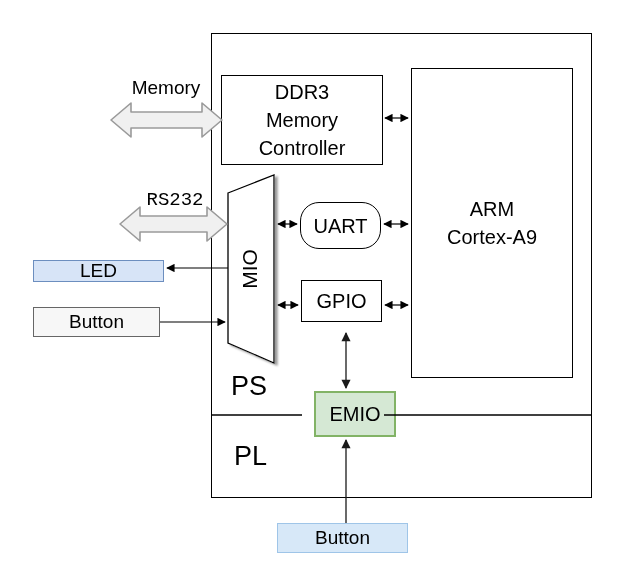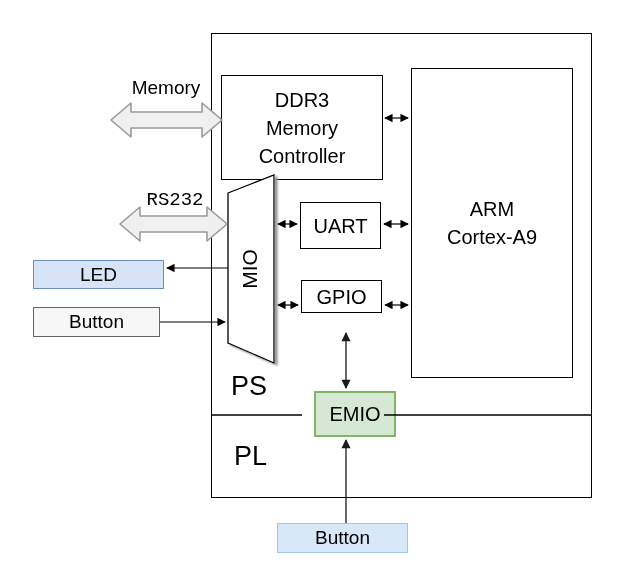--- a/index.html
+++ b/index.html
@@ -11,31 +11,31 @@
   .block{
     border:1.5px solid #000;background:#fff;
     display:flex;align-items:center;justify-content:center;
     text-align:center;font-size:20px;line-height:28px;white-space:pre-line;
     z-index:2;
   }
   .outer{
     left:211px;top:33px;width:381px;height:465px;
     border:1.5px solid #000;background:#fff;z-index:1;
   }
-  .ddr3{left:221px;top:75px;width:162px;height:105px;}
+  .ddr3{left:221px;top:75px;width:162px;height:90px;}
   .arm{left:411px;top:68px;width:162px;height:310px;}
-  .uart{left:300px;top:202px;width:81px;height:47px;}
-  .gpio{left:301px;top:280px;width:81px;height:33px;}
+  .uart{left:300px;top:202px;width:81px;height:47px;border-radius:19px;}
+  .gpio{left:301px;top:280px;width:81px;height:42px;}
   .emio{
     left:314px;top:391px;width:82px;height:46px;
     background:var(--emio-fill,#d5e8d4);border:2px solid var(--emio-stroke,#82b366);
     z-index:2;
   }
   .led{
-    left:33px;top:260px;width:131px;height:29px;
+    left:33px;top:260px;width:131px;height:22px;
     background:var(--led-fill,#d7e4f7);border:1.5px solid var(--led-stroke,#6c8ebf);
     font-size:19px;z-index:2;
   }
   .btn-gray{
     left:33px;top:307px;width:127px;height:30px;
     background:var(--button-gray-fill,#f7f7f7);border:1.5px solid var(--button-gray-stroke,#666666);
     font-size:19px;z-index:2;
   }
   .btn-blue{
     left:277px;top:523px;width:131px;height:30px;

